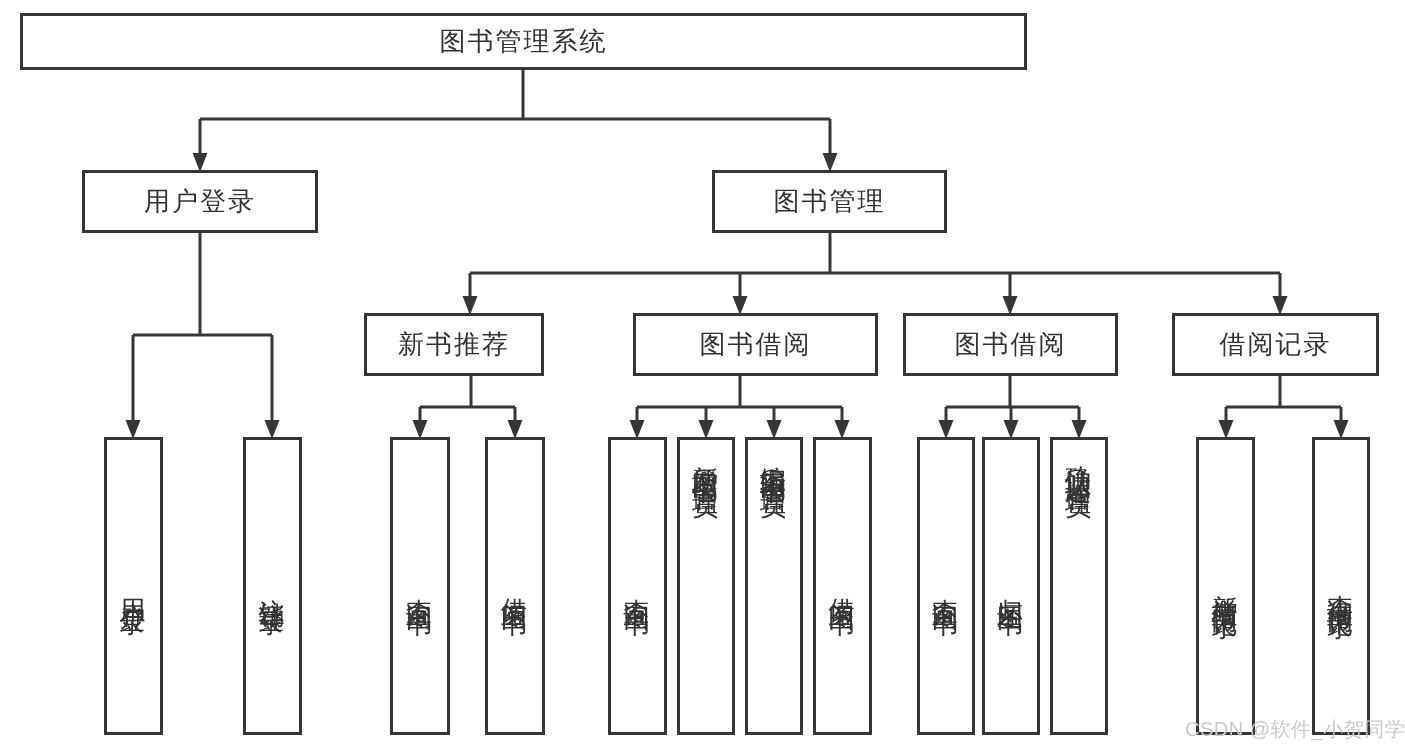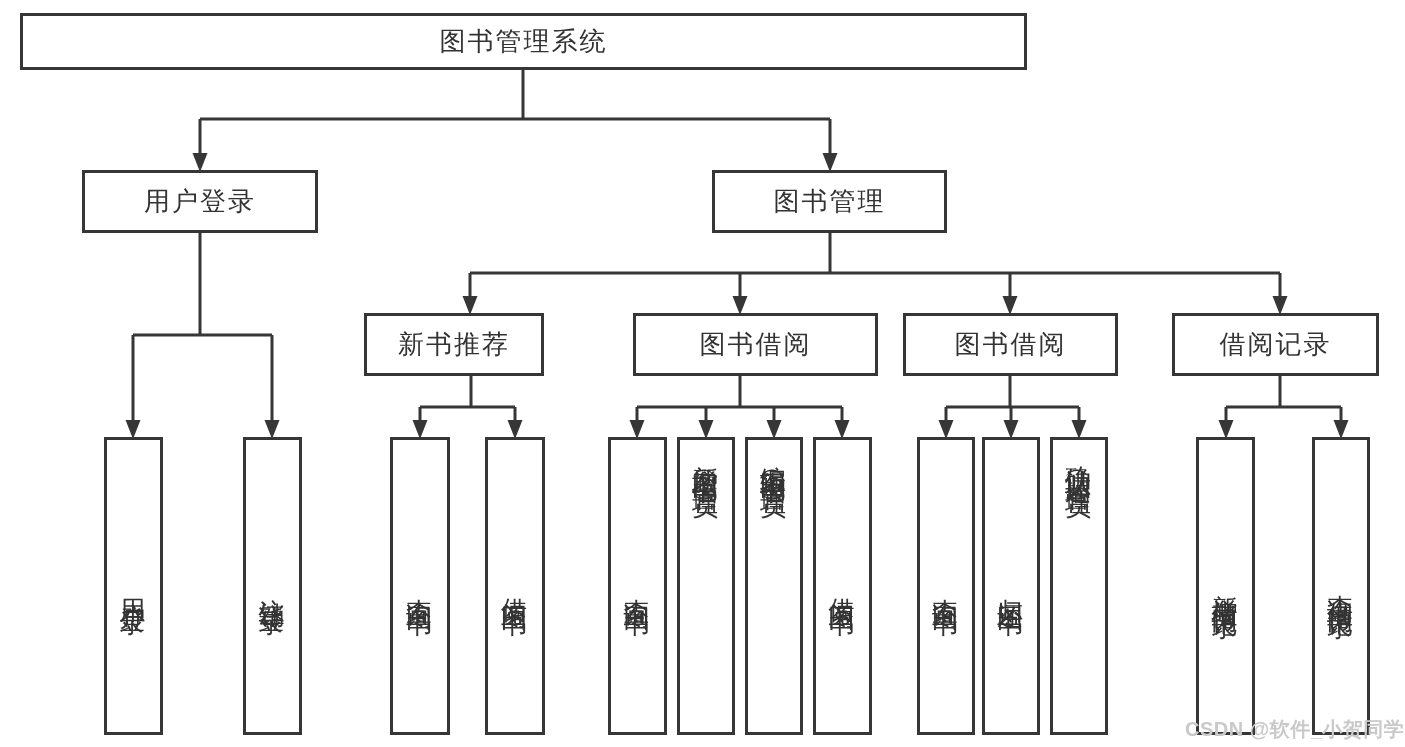--- a/index.html
+++ b/index.html
@@ -50,21 +50,20 @@
   .leaf.tall { align-items: flex-start; padding-top: 5px; }
 
   #watermark {
     position: absolute;
     left: 1185px; top: 716px;
     font-size: 20px;
     letter-spacing: 0.5px;
     color: var(--watermark);
     white-space: nowrap;
     z-index: 5;
-    font-weight: bold;
   }
 </style>
 </head>
 <body>
 
 <div id="stage">
 
   <svg id="connectors" viewBox="0 0 1405 747" xmlns="http://www.w3.org/2000/svg">
     <g>
       <path d="M523 70 V119 M200 119 H830 M200 119 V155 M830 119 V155"></path>

